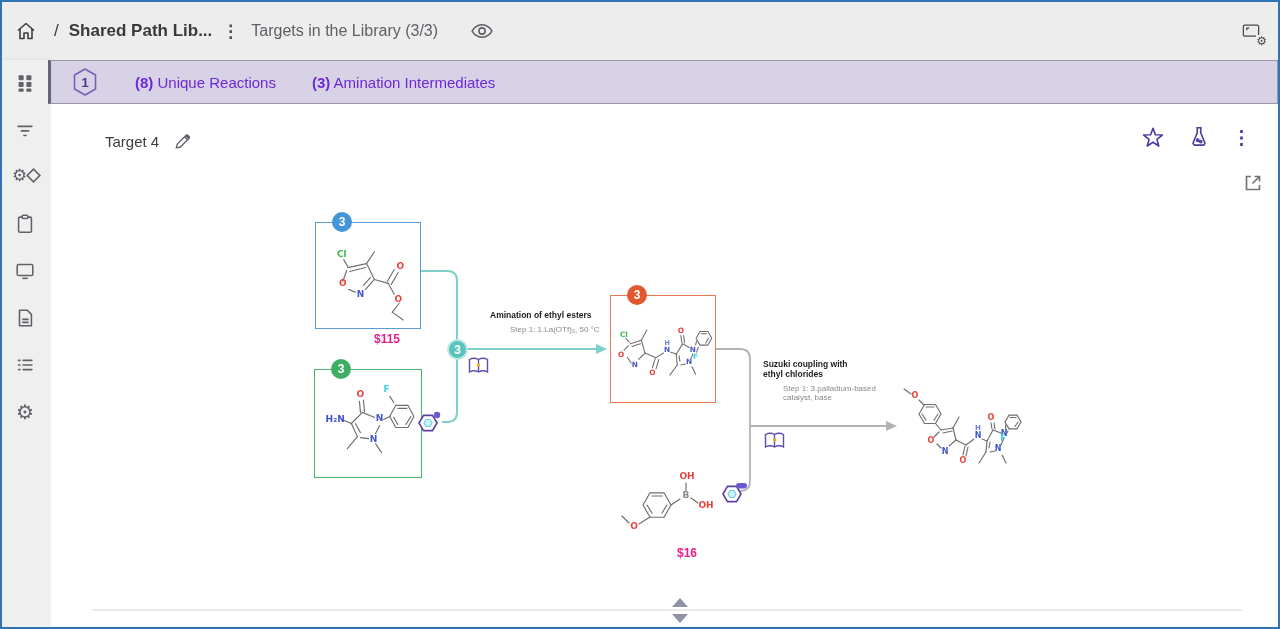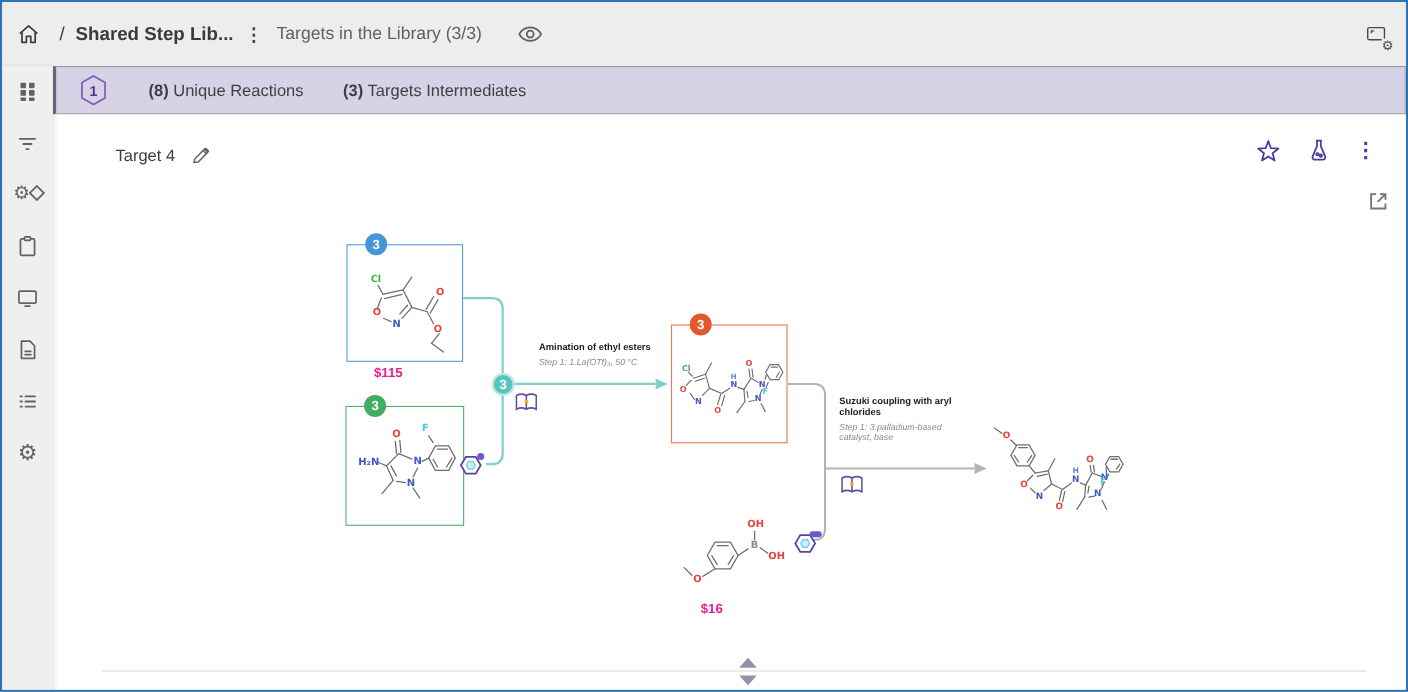--- a/index.html
+++ b/index.html
@@ -21,45 +21,45 @@
   .body { flex:1; display:flex; min-height:0; }
   .sidebar { width:46px; background:#f0efef; box-shadow:2px 0 4px rgba(0,0,0,.10); display:flex; flex-direction:column; align-items:center; padding-top:11px; gap:23px; z-index:3; }
   .side-ic { width:24px; height:24px; display:flex; align-items:center; justify-content:center; color:#5f6368; cursor:pointer; position:relative; }
   .side-ic .glyph { font-size:20px; line-height:1; }
   .main { flex:1; display:flex; flex-direction:column; min-width:0; }
 
   
   .banner { height:44px; background:#d8d2e6; border:1px solid #9b97a8; border-left:3px solid #6f6b80; display:flex; align-items:center; padding-left:20px; gap:36px; flex:0 0 auto; }
   .hexwrap { position:relative; width:28px; height:30px; display:flex; align-items:center; justify-content:center; }
   .hexnum { position:absolute; font-size:13px; font-weight:bold; color:#4a3a8c; }
-  .bn-item { font-size:15px; color:#404040; }
+  .bn-item { font-size:15px; color:#6d28d9; }
   .bn-item b { font-weight:bold; }
 
   
   .canvas { position:relative; flex:1; background:#fff; overflow:hidden; }
   .card-title { position:absolute; left:57px; top:27px; font-size:15px; color:#3d3d3d; display:flex; align-items:center; gap:14px; }
   .conn { position:absolute; inset:0; width:100%; height:100%; pointer-events:none; }
 
   .molbox { position:absolute; background:#fff; }
   .box-blue { left:267px; top:118px; width:106px; height:107px; border:1.5px solid #5b9bd9; }
   .box-green { left:266px; top:265px; width:108px; height:109px; border:1.5px solid #4cb06e; }
   .box-orange { left:562px; top:191px; width:106px; height:108px; border:1.5px solid #e77a52; }
   .badge { position:absolute; width:20px; height:20px; border-radius:50%; color:#fff; font-size:12px; font-weight:bold; display:flex; align-items:center; justify-content:center; z-index:2; }
   .b-blue { background:#4596d9; left:284px; top:108px; }
   .b-green { background:#3fae64; left:283px; top:255px; }
   .b-orange { background:#e2572e; left:579px; top:181px; }
   .b-teal { background:#58c4bd; left:399px; top:235px; border:2px solid #bfe8e5; width:21px; height:21px; }
 
-  .price { position:absolute; font-size:12px; font-weight:bold; color:#e91e8e; text-align:left; width:60px; }
+  .price { position:absolute; font-size:12px; font-weight:bold; color:#e91e8e; text-align:right; width:60px; }
   .price1 { left:292px; top:228px; }
   .price2 { left:589px; top:442px; }
 
   .rxn { position:absolute; }
   .rxn .t { font-size:8.5px; font-weight:bold; color:#1d1d1d; line-height:1.15; }
-  .rxn .s { font-size:8px; font-style:italic; color:#8a8a8a; margin-top:4px; line-height:1.2; }
+  .rxn .s { font-size:8px; color:#8a8a8a; margin-top:4px; line-height:1.2;margin-left:20px; }
   .rxn1 { left:442px; top:207px; width:120px; }
   .rxn2 { left:715px; top:256px; width:118px; }
   .rxn2 .t { max-width:106px; }
 
   .bookic { position:absolute; width:24px; height:20px; cursor:pointer; }
   .book1 { left:419px; top:252px; }
   .book2 { left:715px; top:327px; }
   .hexic { position:absolute; width:30px; height:26px; cursor:pointer; }
   .hex1 { left:368px; top:306px; }
   .hex2 { left:672px; top:377px; }
@@ -84,21 +84,21 @@
 <div class="window">
 
   <header class="topbar">
     <button class="icon-btn">
       <svg width="24" height="24" viewBox="0 0 24 24" fill="none" stroke="#3f3f3f" stroke-width="1.6" stroke-linejoin="round">
         <path d="M4 11.5 L12 4.5 L20 11.5"></path>
           <path d="M6 10 V19.5 H10 V14 H14 V19.5 H18 V10"></path>
       </svg>
     </button>
     <span class="sep">/</span>
-    <span class="lib-name">Shared Step Lib...</span>
+    <span class="lib-name">Shared Path Lib...</span>
     <span class="tb-kebab">⋮</span>
     <span class="page-title">Targets in the Library (3/3)</span>
     <button class="icon-btn">
       <svg width="24" height="24" viewBox="0 0 24 24" fill="none" stroke="#5d6166" stroke-width="1.6">
         <path d="M12 5.8 C7.2 5.8 3.4 9.2 2.1 12 c1.3 2.8 5.1 6.2 9.9 6.2 s8.6-3.4 9.9-6.2 C20.6 9.2 16.8 5.8 12 5.8 Z"></path>
         <circle cx="12" cy="12" r="3.1"></circle>
       </svg>
     </button>
     <span class="spacer"></span>
     <button class="icon-btn disp-set">
@@ -165,21 +165,21 @@
     <div class="main">
 
       <div class="banner">
         <div class="hexwrap">
           <svg width="28" height="30" viewBox="0 0 28 30" fill="none" stroke="#7a5fb8" stroke-width="1.6" stroke-linejoin="round">
             <path d="M14 2 L24.5 8 V22 L14 28 L3.5 22 V8 Z"></path>
           </svg>
           <span class="hexnum">1</span>
         </div>
         <span class="bn-item"><b>(8)</b> <span>Unique Reactions</span></span>
-        <span class="bn-item"><b>(3)</b> <span>Targets Intermediates</span></span>
+        <span class="bn-item"><b>(3)</b> <span>Amination Intermediates</span></span>
       </div>
 
       <div class="canvas">
 
         <div class="card-title">
           <span>Target 4</span>
           <svg width="20" height="20" viewBox="0 0 24 24" fill="none" stroke="#5f6368" stroke-width="1.6" style="cursor:pointer">
             <path d="M4 20 L5 16 L15.5 5.5 a1.6 1.6 0 0 1 2.3 0 l1.2 1.2 a1.6 1.6 0 0 1 0 2.3 L8.5 19.5 Z"></path>
             <path d="M14 7 L17.5 10.5"></path>
               <path d="M15.8 4.8 L19.7 8.7" stroke-width="3"></path>
@@ -326,21 +326,21 @@
             <text x="61" y="57" font-size="8" class="aN">N</text>
             <text x="76" y="36" font-size="8" class="aO">O</text>
             <text x="89" y="57" font-size="8" class="aN">N</text>
             <text x="85" y="70" font-size="8" class="aN">N</text>
             <text x="92" y="64" font-size="8" class="aF">F</text>
           </svg>
         </div>
         <div class="badge b-orange">3</div>
 
         <div class="rxn rxn2">
-          <div class="t">Suzuki coupling with aryl chlorides</div>
+          <div class="t">Suzuki coupling with ethyl chlorides</div>
           <div class="s">Step 1: 3.palladium-based catalyst, base</div>
         </div>
         <svg class="bookic book2" viewBox="0 0 24 20">
           <path d="M2.5 3.5 c3-1.6 6-1.6 9 0 c3-1.6 6-1.6 9 0 V16 c-3-1.6-6-1.6-9 0 c-3-1.6-6-1.6-9 0 Z" fill="#fff" stroke="#5d4fa8" stroke-width="1.4"></path>
           <path d="M11.5 3.5 V16" stroke="#5d4fa8" stroke-width="1.4"></path>
           <circle cx="11.5" cy="9" r="1.7" fill="#f5a623"></circle>
         </svg>
 
         <svg class="mol molsvg" style="left:569px; top:365px;" width="98" height="64" viewBox="0 0 98 64">
           <path class="bond" d="M26 36 L33 23.8 L47 23.8 L54 36 L47 48.2 L33 48.2 Z"></path>

